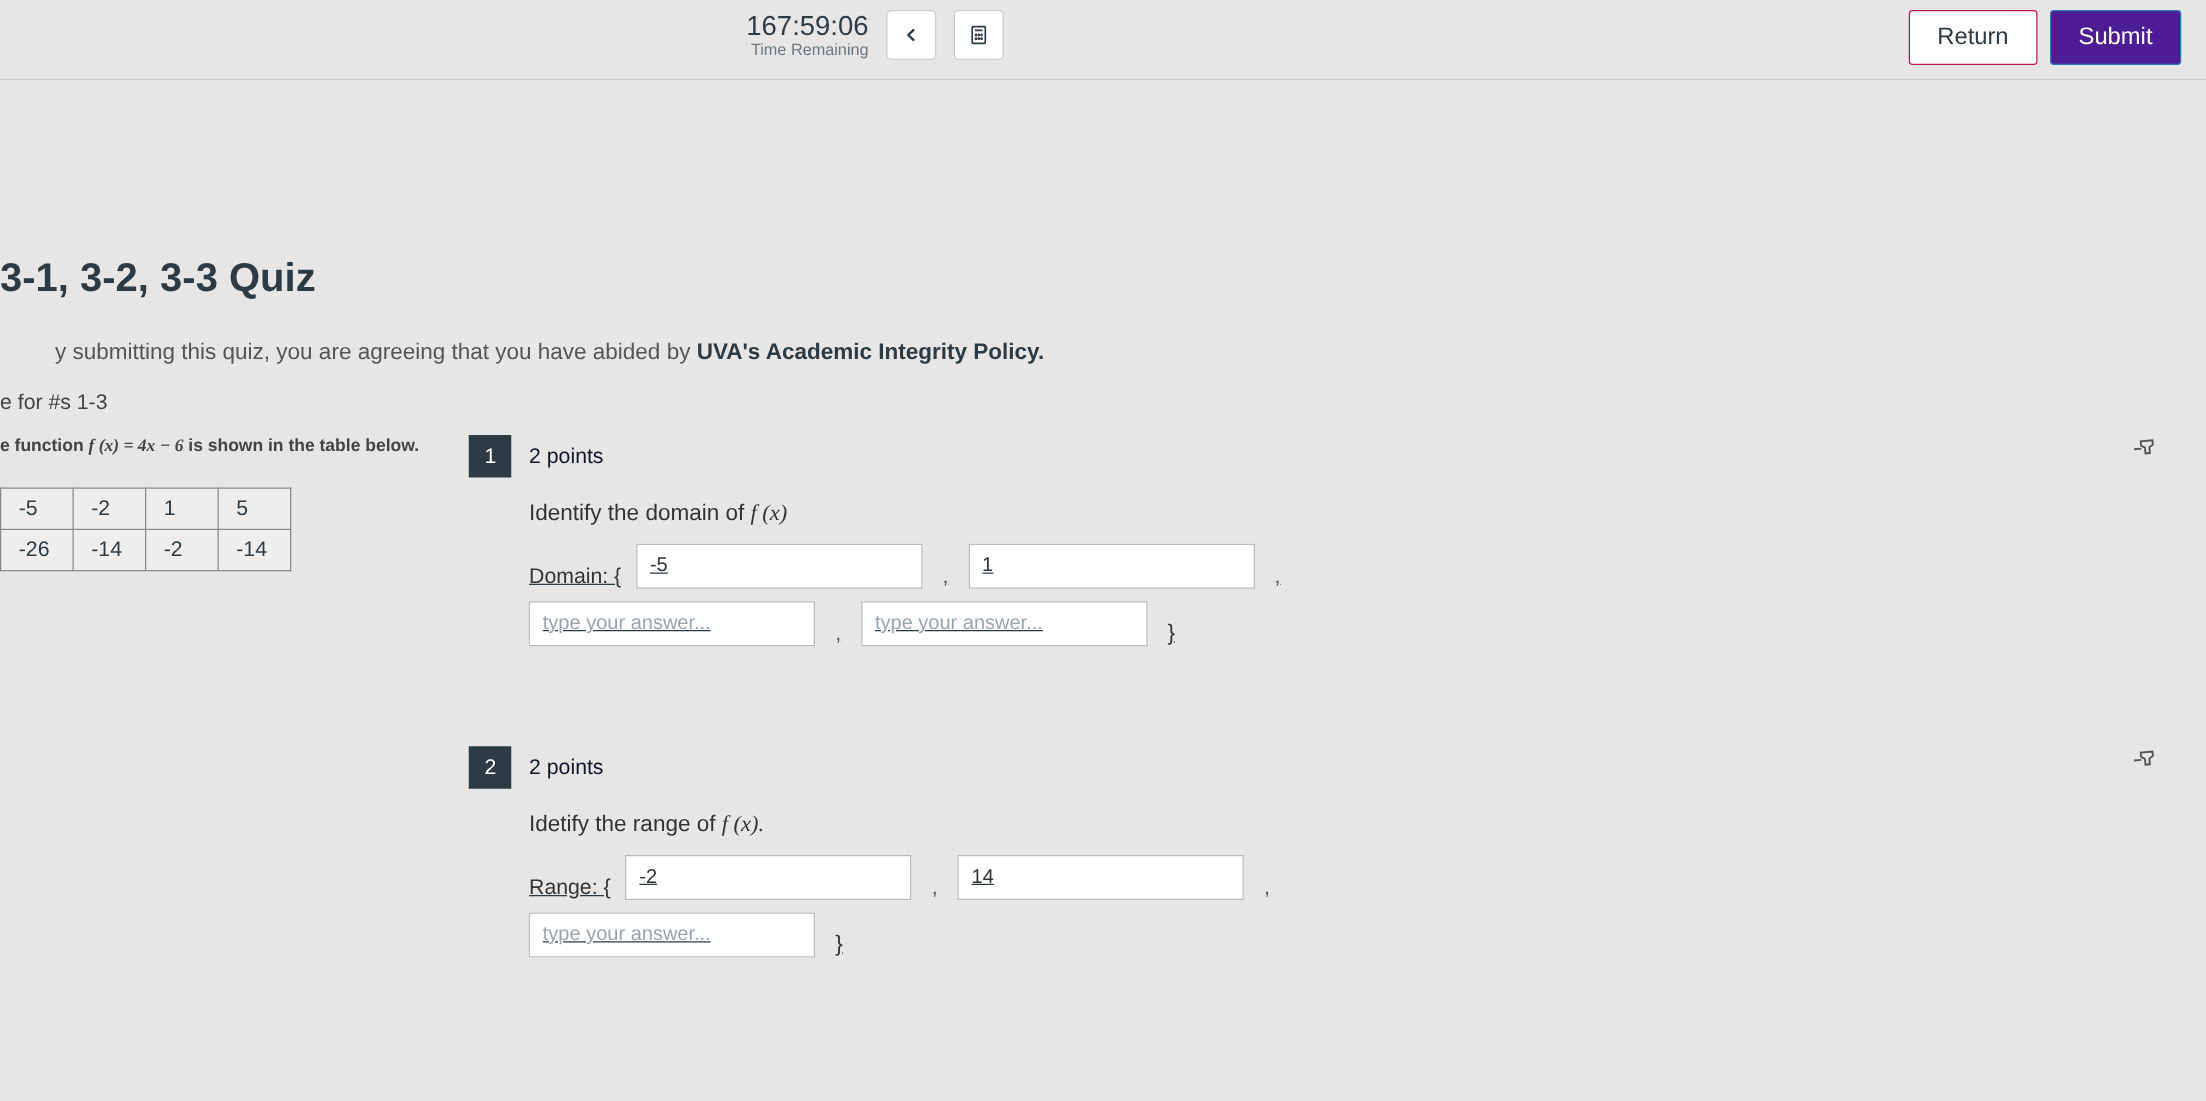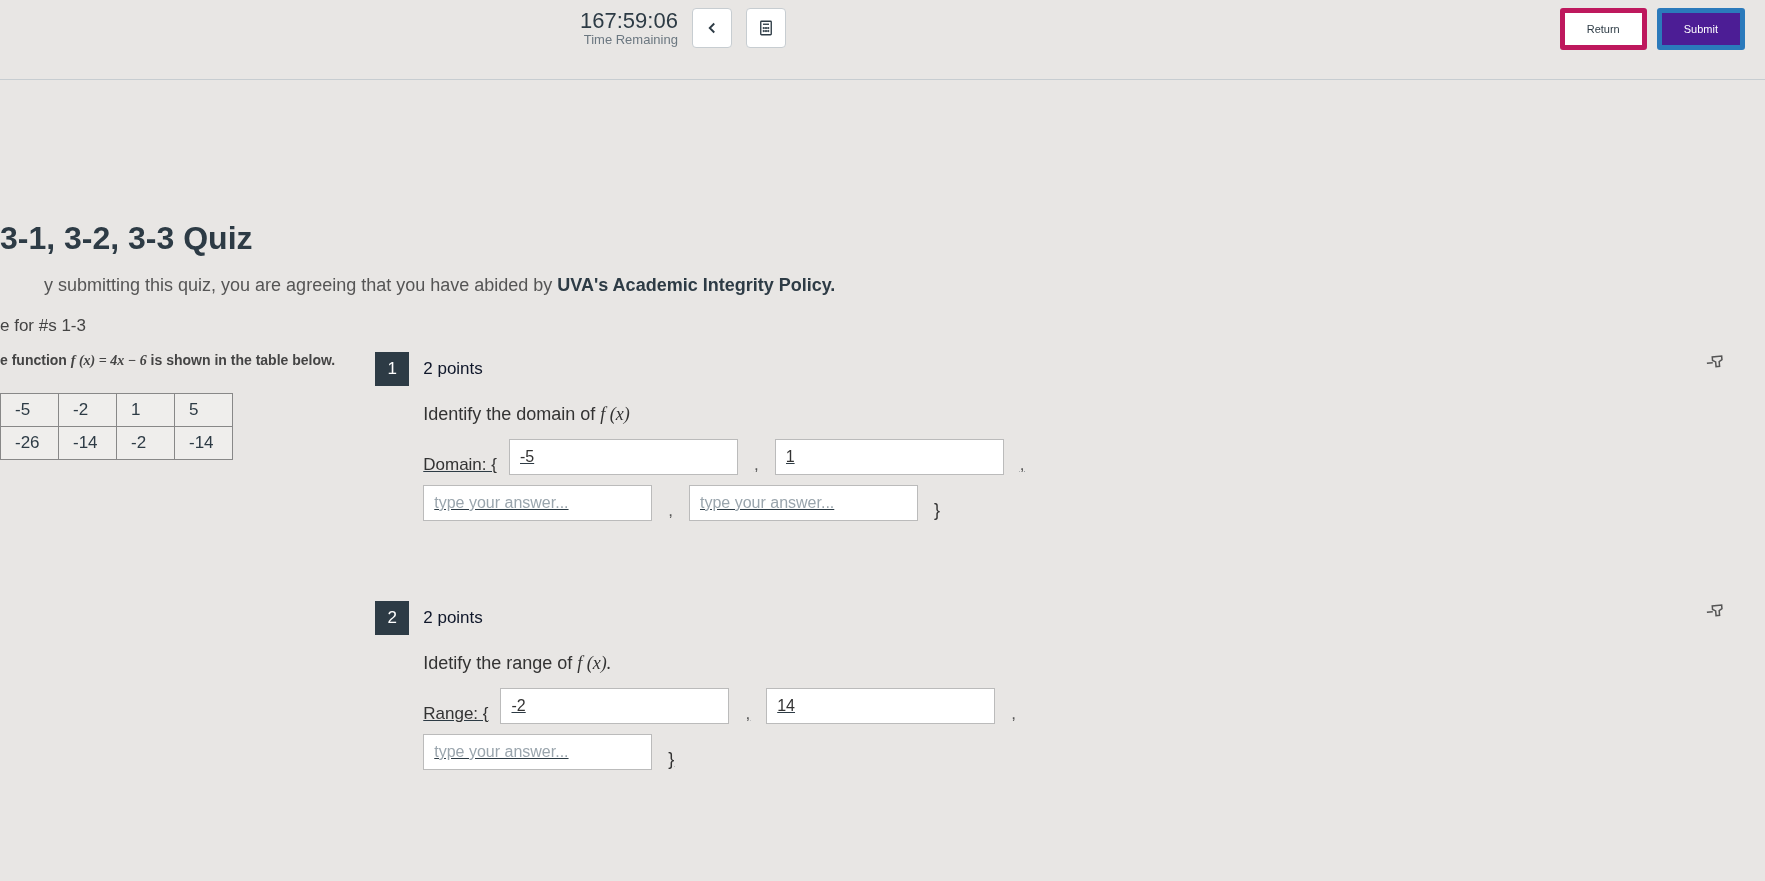--- a/index.html
+++ b/index.html
@@ -13,24 +13,24 @@
       color: #2d3b45;
       width: 1765px;
       height: 881px;
       overflow: hidden;
       position: relative;
     }
     .topbar {
       display: flex;
       align-items: flex-start;
       justify-content: space-between;
-      padding: 8px 20px 8px 0;
+      padding: 8px 20px 8px 17px;
       border-bottom: 1px solid #c7cdd1;
       background: #e8e6e4;
-      height: 80px;
+      height: 64px;
     }
     .topbar-center {
       display: flex;
       align-items: center;
       gap: 14px;
       margin-left: 580px;
     }
     .timer-block {
       text-align: right;
       line-height: 1.1;
@@ -56,22 +56,22 @@
       border-radius: 4px;
       color: #2d3b45;
     }
     .topbar-right {
       display: flex;
       gap: 10px;
       align-items: center;
     }
     .btn {
       padding: 10px 22px;
-      font-size: 11px;
-      border: 5px solid #be185d;
+      font-size: 19px;
+      border: 1px solid #be185d;
       background: #fff;
       cursor: pointer;
       border-radius: 3px;
       color: #2d3b45;
     }
     .btn-primary {
       background: #4c1d95;
       color: #fff;
       border-color: #2b7abb;
     }
@@ -80,21 +80,21 @@
       display: flex;
       flex-direction: column;
     }
     .quiz-header {
       padding: 140px 20px 20px 0;
     }
     .quiz-title {
       font-size: 32px;
       font-weight: 700;
       color: #2d3b45;
-      margin-bottom: 18px;
+      margin-bottom: 30px;
     }
     .integrity {
       font-size: 18px;
       color: #555;
       margin-bottom: 20px;
       margin-left: 44px;
     }
     .integrity strong {
       color: #2d3b45;
       font-weight: 700;

